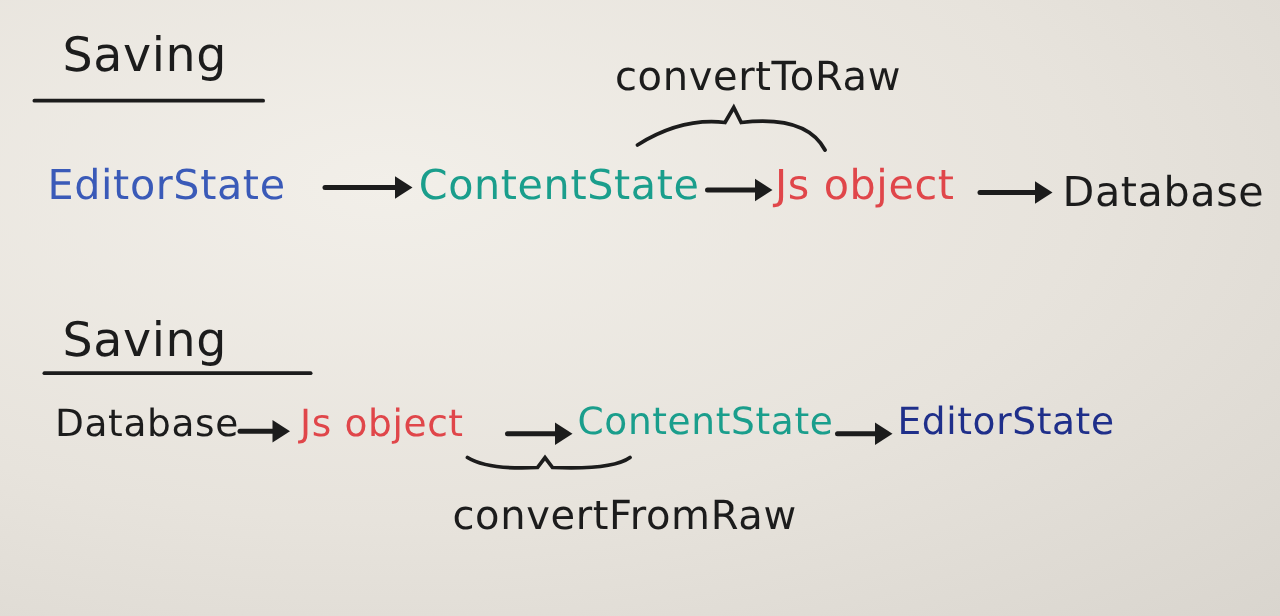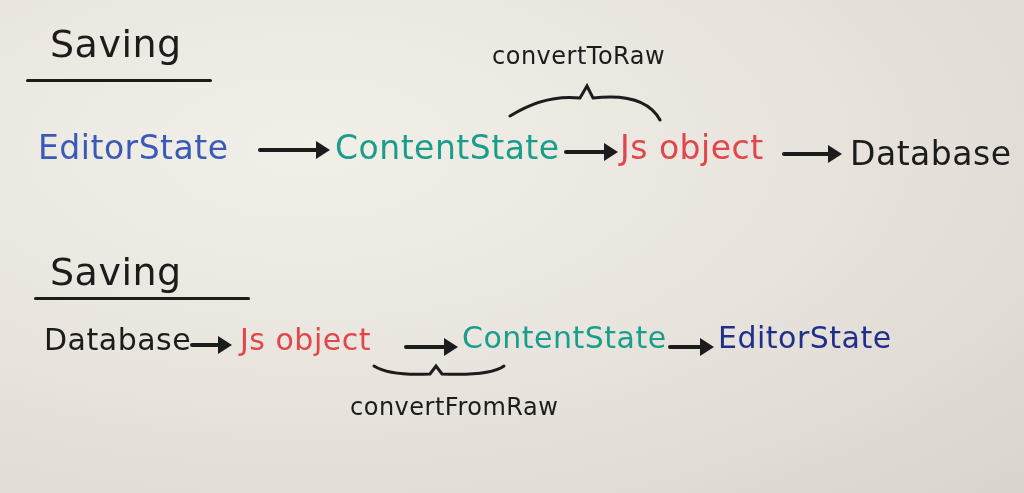--- a/index.html
+++ b/index.html
@@ -8,21 +8,21 @@
       background: radial-gradient(ellipse at 30% 30%, #f2efe9 0%, #e7e3dc 55%, #d9d5ce 100%);
       font-family: "DejaVu Sans", sans-serif;
       position: relative;
     }
     .board { position: absolute; inset: 0; padding-left: 35px; }
     .txt { position: absolute; white-space: nowrap; letter-spacing: 0.5px; }
     .heading { font-size: 38px; color: #1c1c1c; font-weight: normal; }
     .underline { position: absolute; height: 3px; background: #1c1c1c; border-radius: 2px; }
     .node { font-size: 33px; }
     .node-sm { font-size: 30px; }
-    .label { font-size: 24px; color: #1c1c1c; }
+    .label { font-size: 32px; color: #1c1c1c; }
     .arrow { position: absolute; height: 4px; background: #1c1c1c; border-radius: 2px; }
     .arrow::after {
       content: ""; position: absolute; right: -10px; top: -7px;
       border-left: 14px solid #1c1c1c; border-top: 9px solid transparent; border-bottom: 9px solid transparent;
     }
     svg.brace { position: absolute; overflow: visible; }
   </style>
 </head>
 <body>
 
@@ -57,15 +57,15 @@
   <div class="arrow" style="left:404px; top:345px; width:44px;"></div>
 
   <div class="txt node-sm" style="left:462px; top:320px; color:#1a9e8c;">ContentState</div>
   <div class="arrow" style="left:668px; top:345px; width:36px;"></div>
 
   <div class="txt node-sm" style="left:718px; top:320px; color:#1f2f8a;">EditorState</div>
 
   <svg class="brace" style="left:370px; top:362px;" width="140" height="24">
     <path d="M4 4 Q20 14 60 12 L66 4 L72 12 Q120 14 134 4" fill="none" stroke="#1c1c1c" stroke-width="3" stroke-linecap="round"></path>
   </svg>
-  <div class="txt label" style="left:350px; top:393px;">convertFromRaw</div>
+  <div class="txt label" style="left:362px; top:393px;">convertFromRaw</div>
 
 </div>
 
 </body></html>

